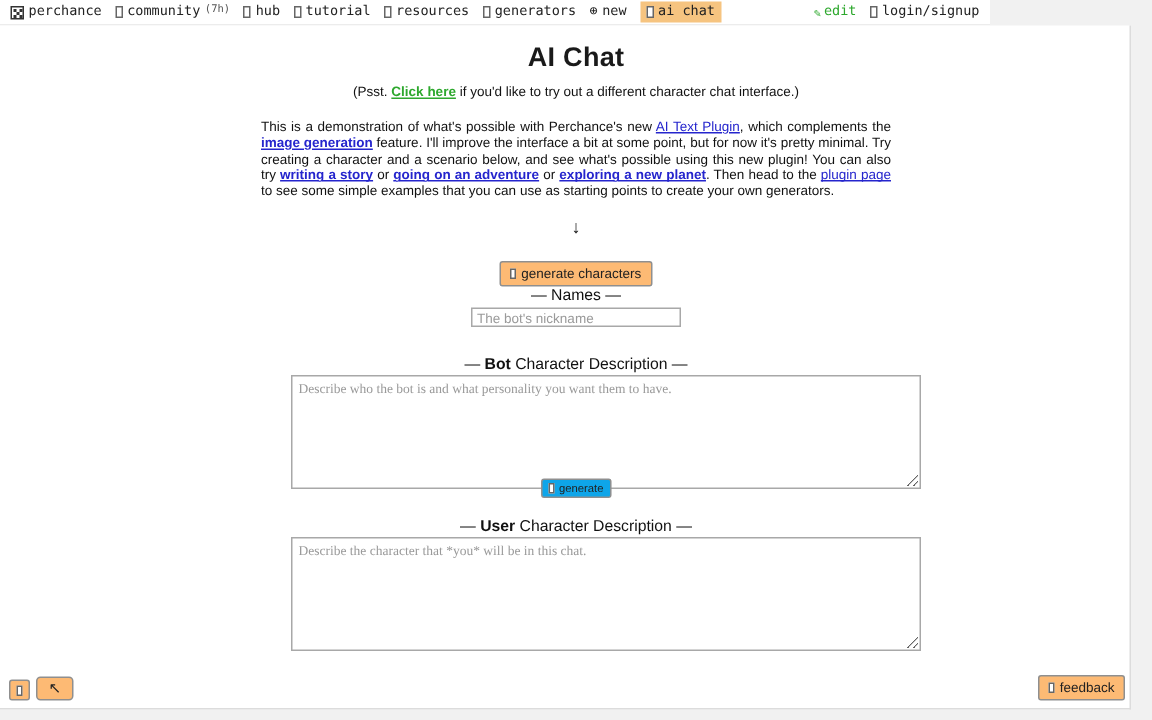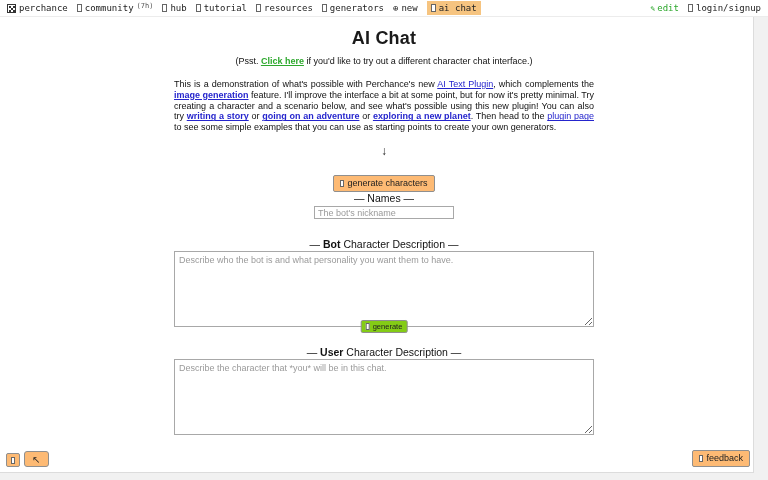--- a/index.html
+++ b/index.html
@@ -1,21 +1,21 @@
 <!DOCTYPE html>
 <html><head>
 <meta charset="utf-8">
 <style>
   * { margin:0; padding:0; box-sizing:border-box; }
   html,body { width:768px; height:480px; overflow:hidden; }
   body { background:#f1f1f1; font-family:"Liberation Sans","DejaVu Sans",sans-serif; color:#1a1a1a; }
 
   
   .topbar {
-    position:absolute; top:0; left:0; width:768px; height:17px;
+    position:absolute; top:0; left:0; width:660px; height:17px;
     background:#ffffff; border-bottom:1px solid #ececec;
     display:flex; align-items:center; gap:9px; padding:3px 7px;
     font-family:"DejaVu Sans Mono","Liberation Mono",monospace;
     font-size:9px; color:#222; white-space:nowrap;
   }
   .nav-item { display:inline-flex; align-items:center; gap:3px; cursor:pointer; }
   .nav-item.active { background:#f6c480; padding:2px 4px; }
   .badge { font-size:7px; color:#555; position:relative; top:-2px; }
   .spacer { flex:1; }
   .edit-link { color:#2da82d; display:inline-flex; align-items:center; gap:2px; }
@@ -63,25 +63,25 @@
     width:140px; height:13px; border:1px solid #a8a8a8; font-size:9px; padding:0 3px;
     font-family:"Liberation Sans","DejaVu Sans",sans-serif; color:#333;
   }
   input::placeholder, textarea::placeholder { color:#9a9a9a; opacity:1; }
 
   .desc-heading { margin-top:19px; margin-bottom:1px; }
   .desc-wrap { position:relative; }
   .desc-wrap textarea {
     width:420px; height:76px; border:1px solid #a8a8a8; font-size:9px; line-height:11px;
     padding:3px 4px; resize:both; color:#333;
-    font-family:Liberation Sans, sans-serif; display:block;
+    font-family:Liberation Serif, serif; display:block;margin-left:20px;
   }
   .btn-small-gen {
     position:absolute; left:50%; transform:translateX(-50%); bottom:-6px;
-    font-size:7.5px; padding:1px 4px; background:#84cc16;
+    font-size:7.5px; padding:1px 4px; background:#0ea5e9;
   }
 
   
   .corner-left { position:absolute; left:6px; bottom:5px; display:flex; align-items:flex-end; gap:4px; }
   .btn-tiny-square { width:14px; height:14px; padding:0; }
   .btn-corner-arrow { width:25px; height:16px; font-size:10px; border-radius:3px; padding:0; }
   .btn-feedback { position:absolute; right:3px; bottom:5px; font-size:9px; padding:2px 6px 3px;align-items:center; }
 </style>
 </head>
 <body>

